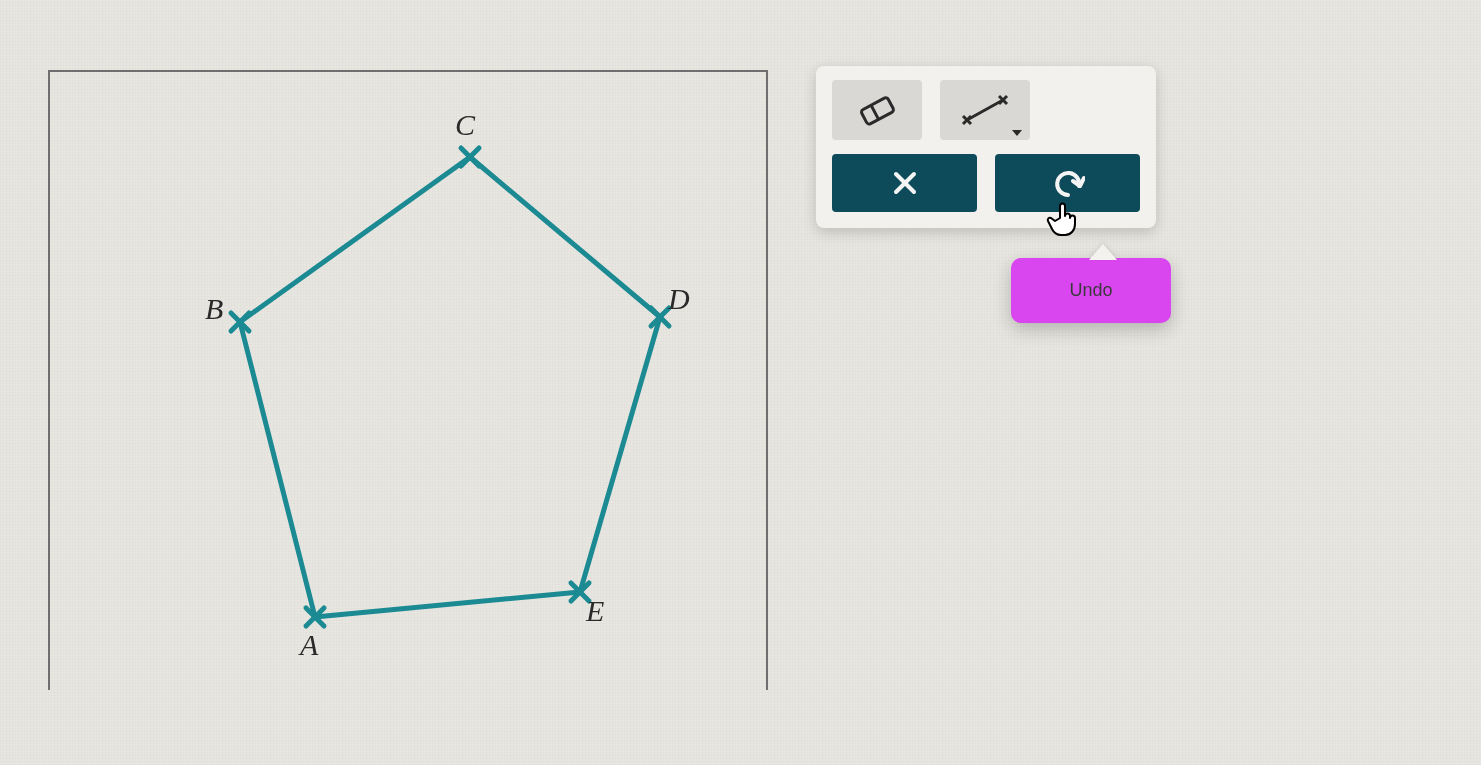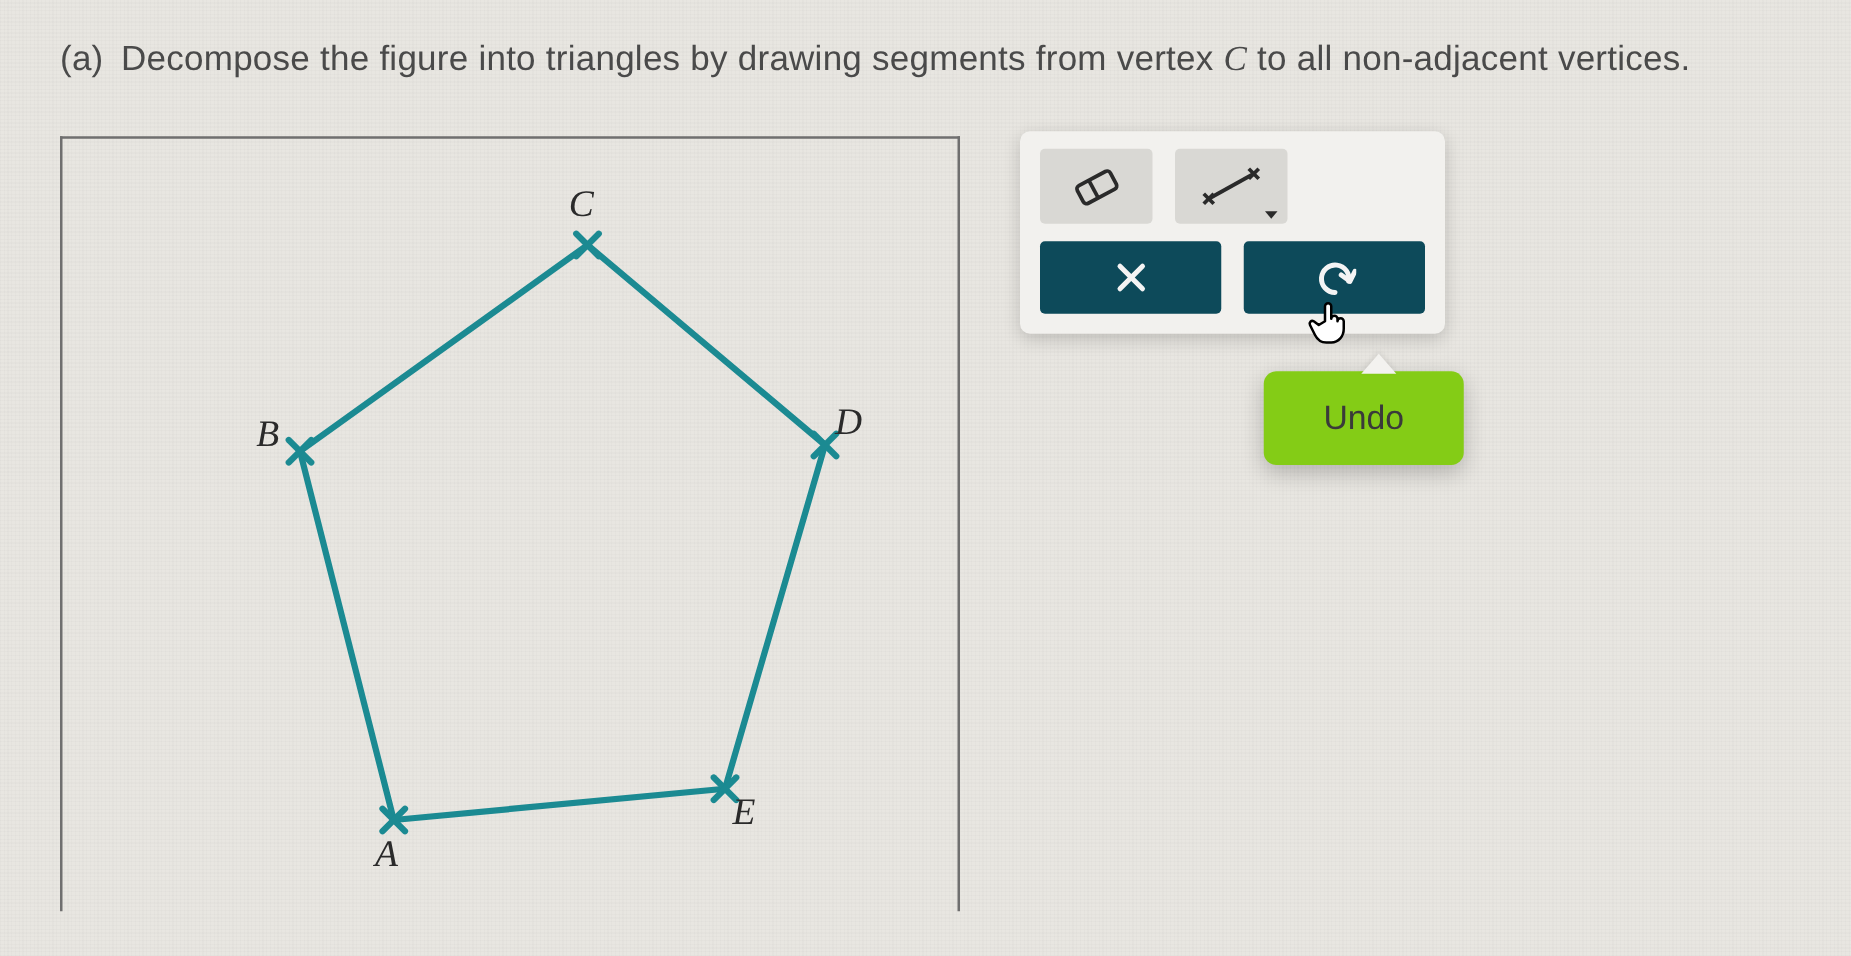--- a/index.html
+++ b/index.html
@@ -106,26 +106,26 @@
     width: 36px;
     height: 40px;
     pointer-events: none;
   }
 
   .tooltip {
     position: absolute;
     top: 192px;
     left: 195px;
     width: 160px;
-    background: #84cc16;
+    background: #d946ef;
     border-radius: 10px;
     box-shadow: 0 6px 18px rgba(0,0,0,0.22);
     padding: 22px 0;
     text-align: center;
-    font-size: 27px;
+    font-size: 18px;
     color: #3a3a3a;
   }
   .tooltip::before {
     content: "";
     position: absolute;
     top: -14px;
     left: 78px;
     width: 0; height: 0;
     border-left: 14px solid transparent;
     border-right: 14px solid transparent;
@@ -139,24 +139,20 @@
     font-style: italic;
     font-size: 30px;
     color: #2a2a2a;
   }
 </style>
 </head>
 <body>
 
 <div class="page">
 
-  <p class="prompt">
-    <span class="part-label">(a)</span>
-    <span>Decompose the figure into triangles by drawing segments from vertex </span><span class="var-c">C</span><span> to all non-adjacent vertices.</span>
-  </p>
 
   <div class="content-row">
 
     <div class="figure-box">
       <svg width="720" height="620" viewBox="0 0 720 620">
 
         <g stroke="#1b8a92" stroke-width="5" fill="none" stroke-linecap="round">
           <line x1="420" y1="85" x2="190" y2="250"></line>
           <line x1="190" y1="250" x2="265" y2="545"></line>
           <line x1="265" y1="545" x2="530" y2="520"></line>

